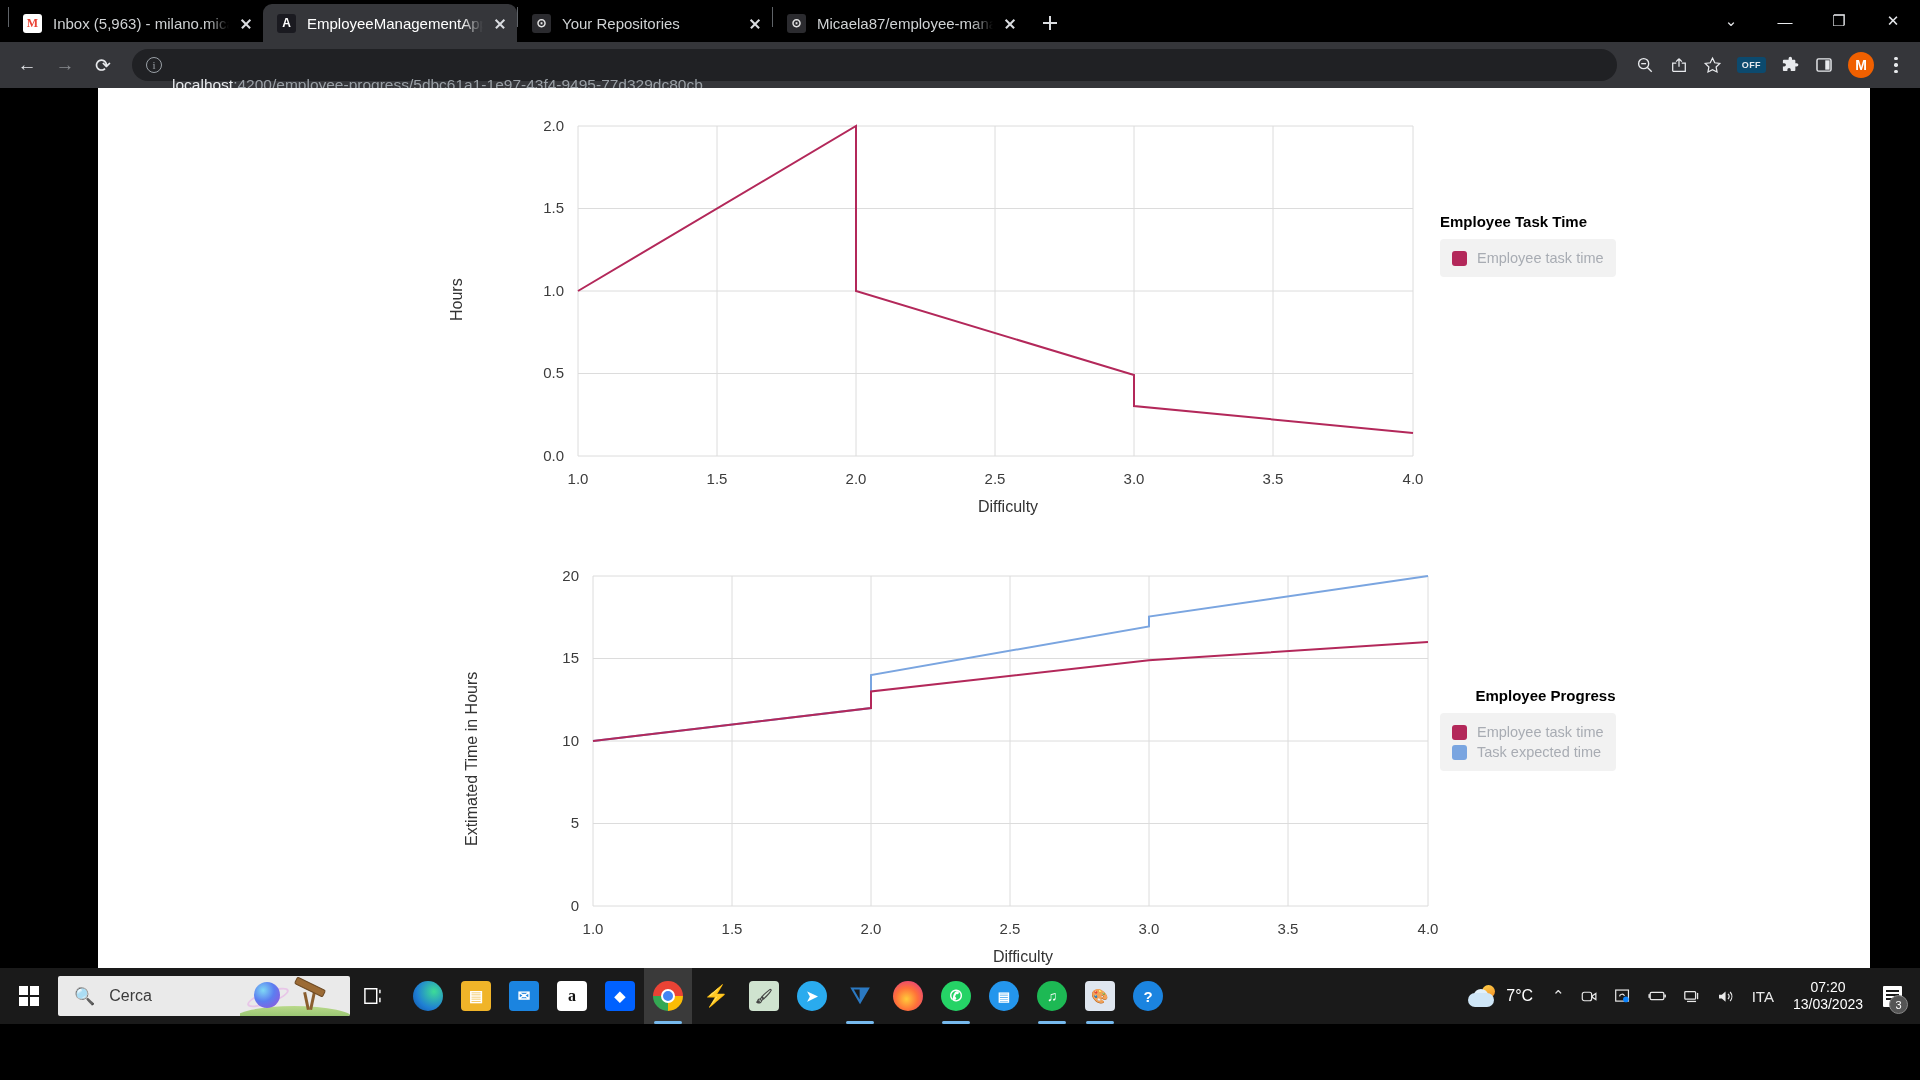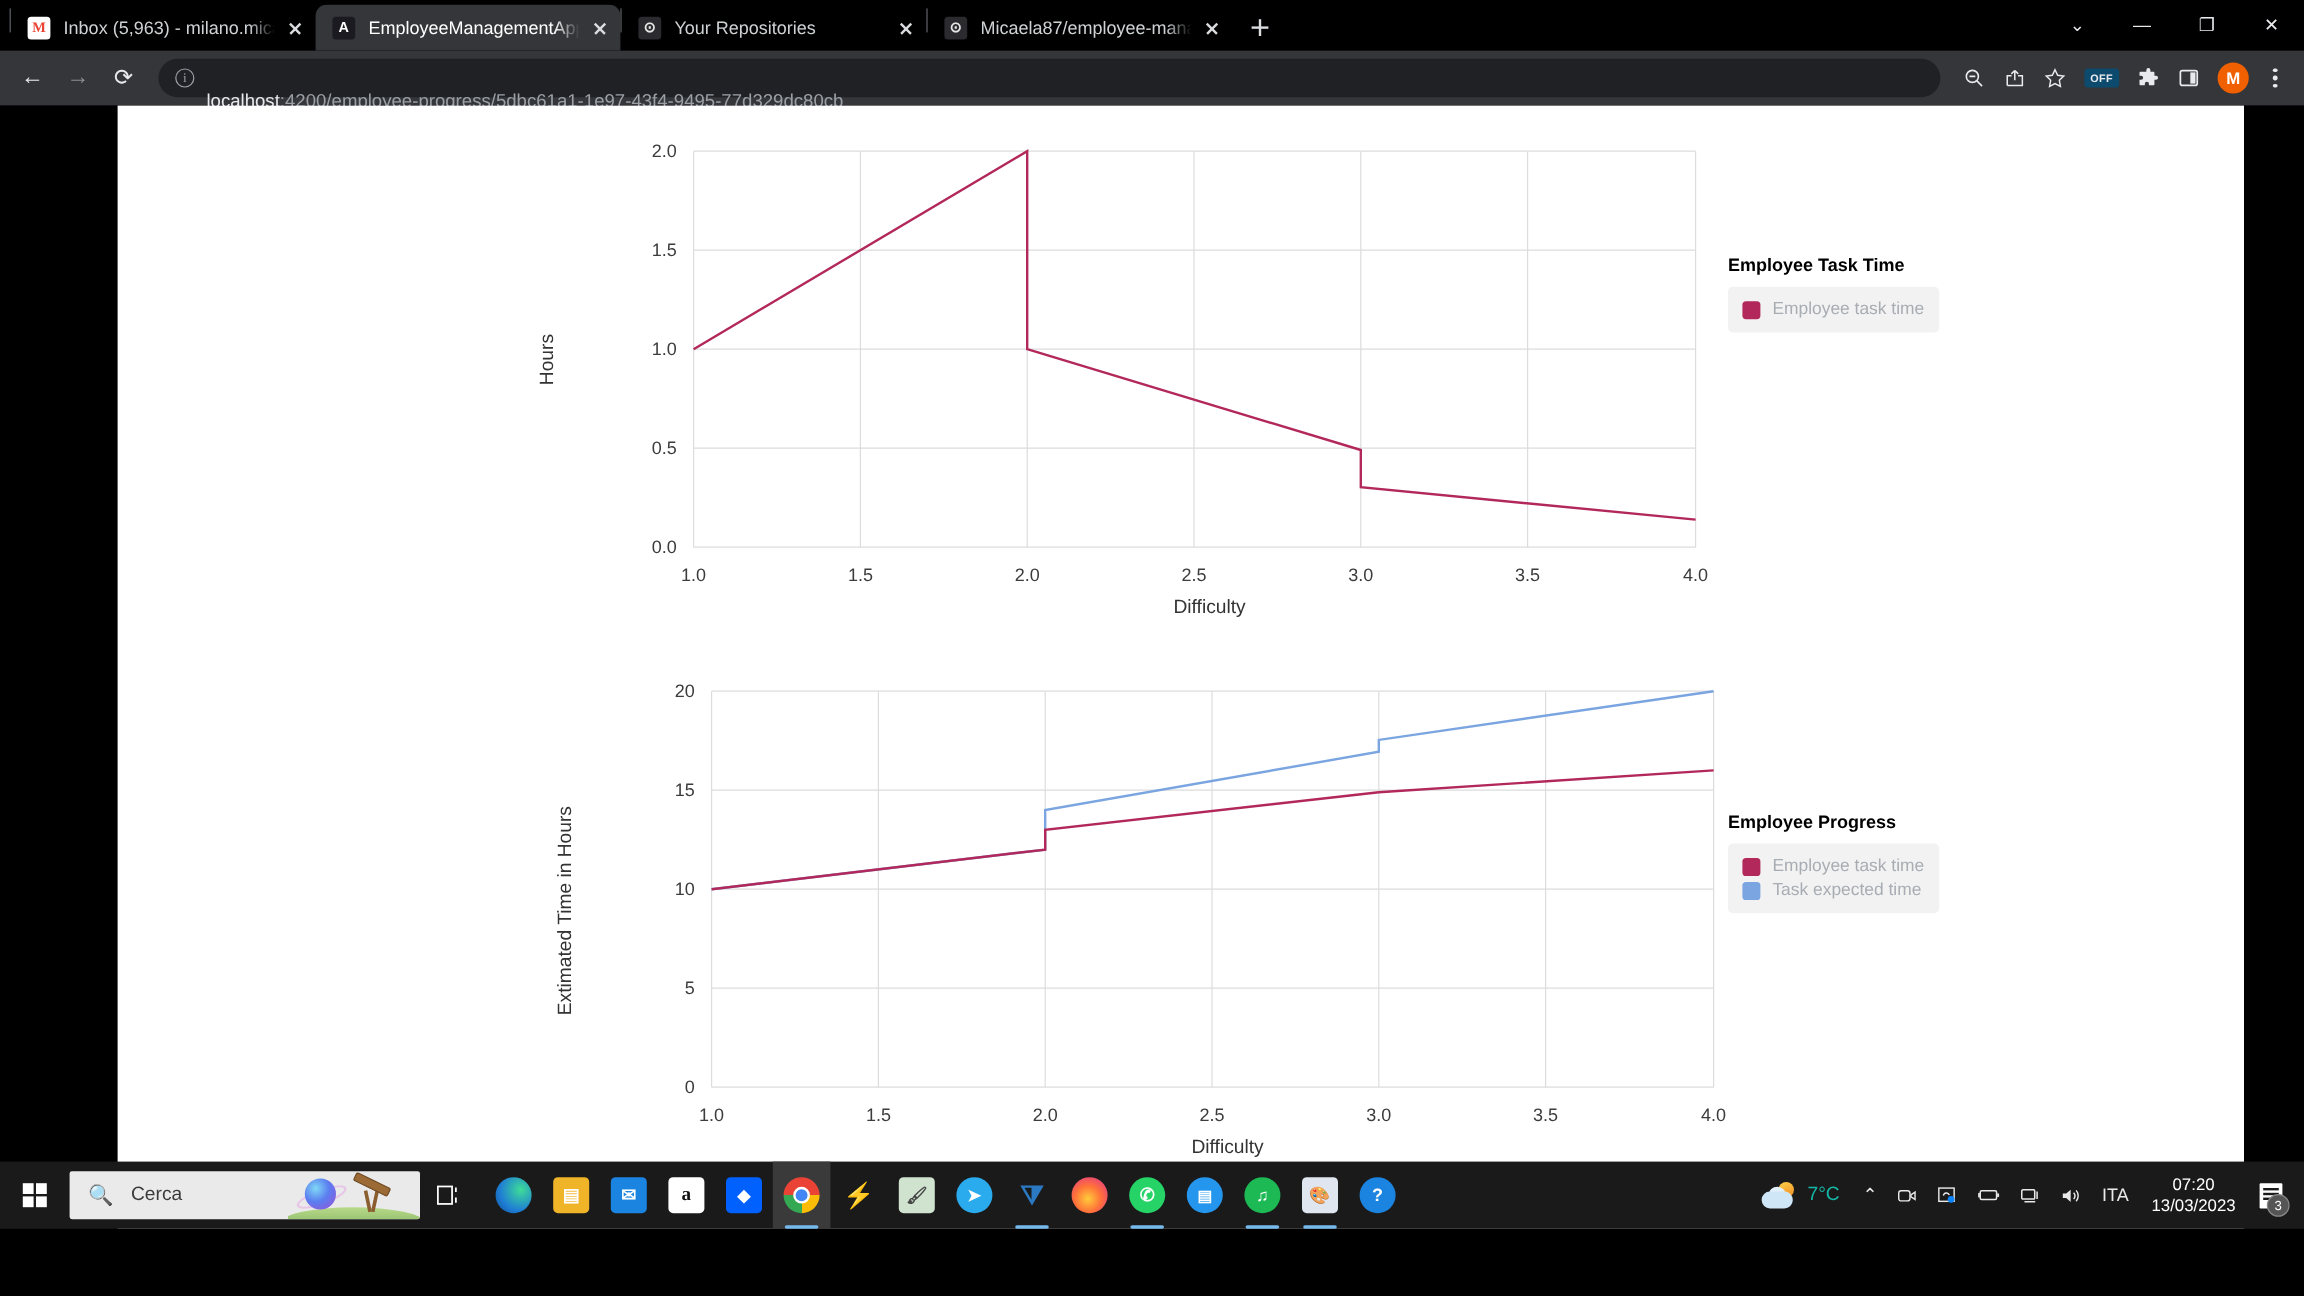--- a/index.html
+++ b/index.html
@@ -138,21 +138,21 @@
   .ic { width:30px; height:30px; display:flex; align-items:center; justify-content:center; border-radius:4px;
         font-size:16px; font-weight:700; color:#fff; }
   .tray { margin-left:auto; display:flex; align-items:center; gap:2px; padding-right:6px; color:#fff; }
   .tray-ic { height:56px; display:flex; align-items:center; justify-content:center; padding:0 7px; font-size:15px; color:#e9e9e9; }
   .weather { display:flex; align-items:center; gap:8px; padding:0 10px 0 14px; }
   .wx-ic { position:relative; width:30px; height:22px; }
   .wx-ic .cloud { position:absolute; left:0; bottom:0; width:26px; height:14px; background:#cfe6f7; border-radius:9px; }
   .wx-ic .cloud2 { position:absolute; left:6px; bottom:6px; width:14px; height:12px; background:#e2f1fb; border-radius:50%; }
   .wx-ic .sun { position:absolute; right:3px; top:0; width:13px; height:13px; border-radius:50%;
     background:linear-gradient(160deg,#ffd04a,#f08a22); }
-  .wx-t { font-size:16px; color:#14b8a6; }
+  .wx-t { font-size:16px; color:#ffffff; }
   .clock { text-align:center; line-height:1.25; font-size:14px; color:#fff; padding:0 10px; }
   .notif { position:relative; padding:0 12px 0 8px; height:56px; display:flex; align-items:center; }
   .notif .sheet { width:19px; height:21px; background:#fff; position:relative; border-radius:1px; }
   .notif .sheet i { position:absolute; left:3px; height:2px; background:#1a1a1a; display:block; }
   .notif .badge { position:absolute; right:6px; bottom:10px; width:19px; height:19px; border-radius:50%;
     background:#555; color:#fff; font-size:11px; display:flex; align-items:center; justify-content:center; border:1px solid #888; }
 </style>
 </head>
 <body>
 
@@ -340,21 +340,21 @@
               <text x="567" y="378" text-anchor="middle">2.5</text>
               <text x="706" y="378" text-anchor="middle">3.0</text>
               <text x="845" y="378" text-anchor="middle">3.5</text>
               <text x="985" y="378" text-anchor="middle">4.0</text>
             </g>
           </svg>
           <div class="axis-label-y" style="left:20px; top:290px;">Extimated Time in Hours</div>
           <div class="axis-label-x" style="left:430px; top:392px; width:300px;">Difficulty</div>
         </div>
 
-        <div class="legend-box" style="left:1342px; top:121px;">
+        <div class="legend-box" style="left:1342px; top:131px;text-align:right;">
           <div class="legend-title">Employee Progress</div>
           <div class="legend-items">
             <div class="legend-row">
               <span class="legend-sw" style="background:#b3285a"></span>
               <span class="legend-lbl">Employee task time</span>
             </div>
             <div class="legend-row">
               <span class="legend-sw" style="background:#7aa5e0"></span>
               <span class="legend-lbl">Task expected time</span>
             </div>

